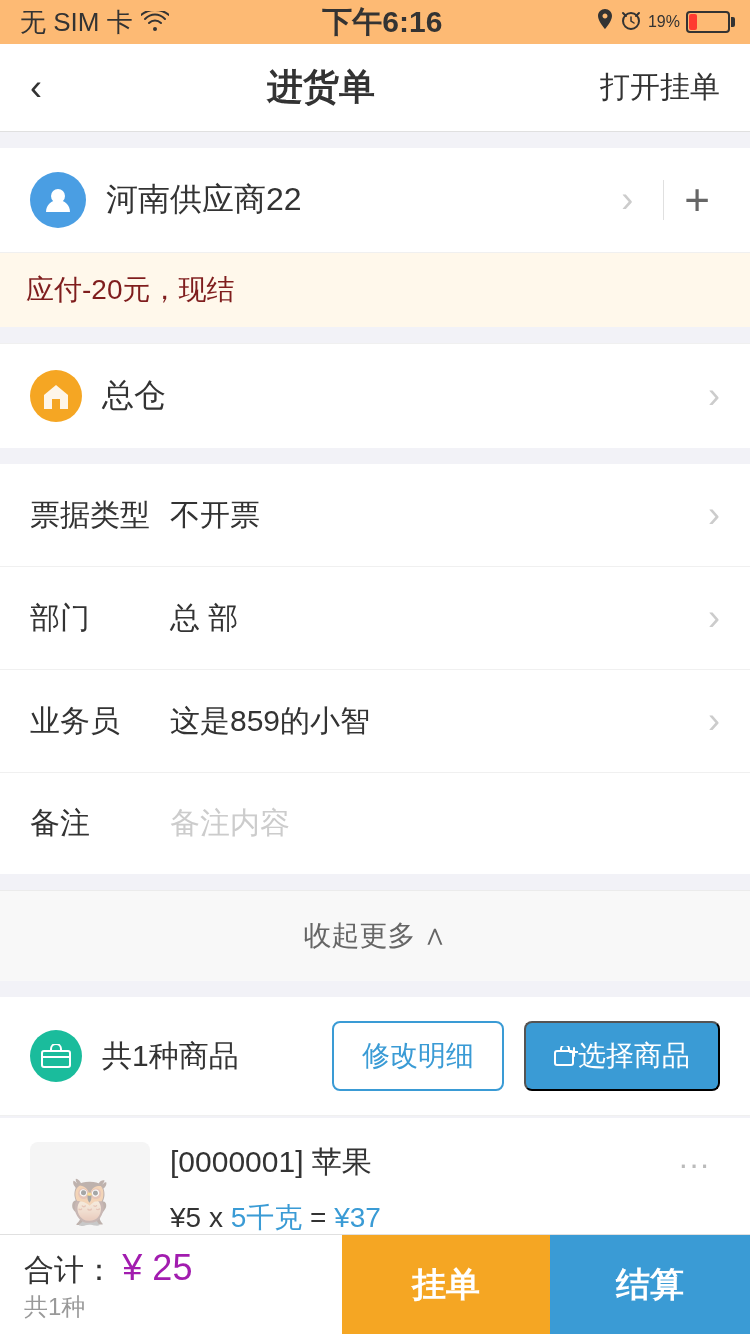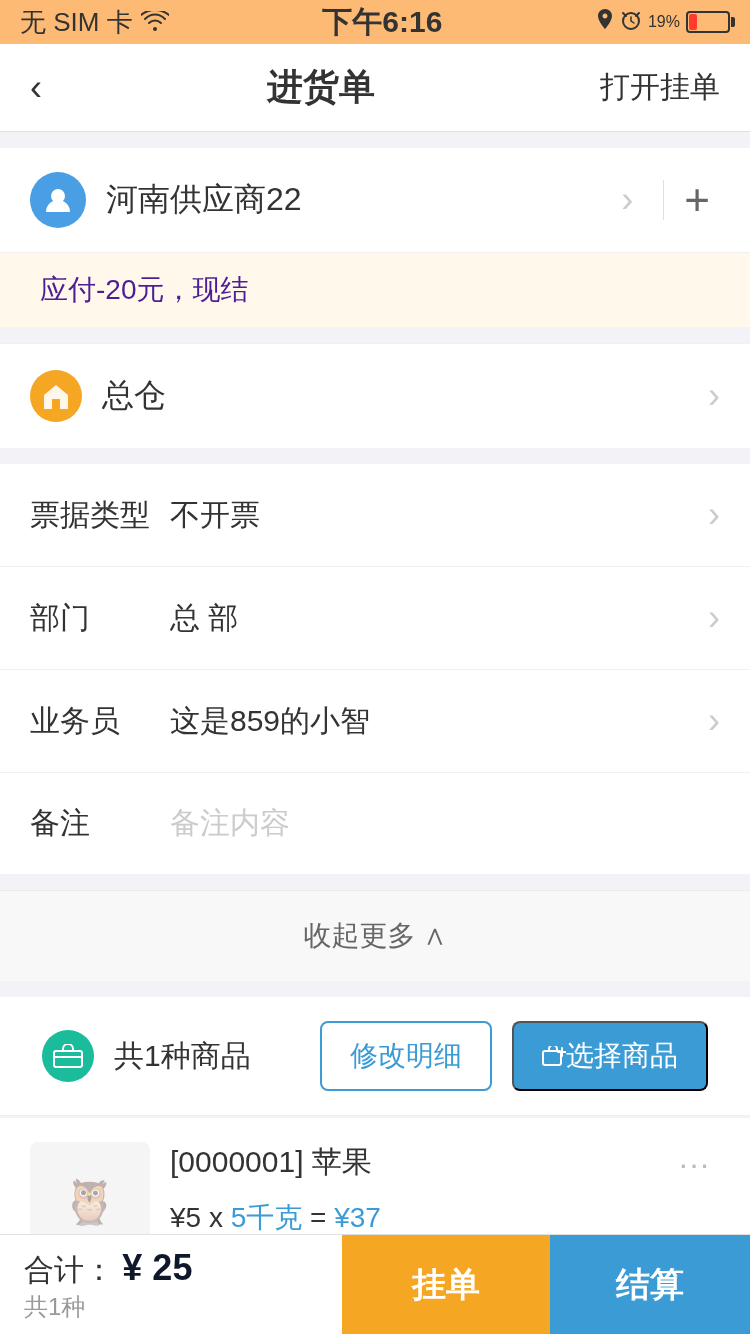--- a/index.html
+++ b/index.html
@@ -94,23 +94,23 @@
       padding: 0 10px;
       cursor: pointer;
     }
     .divider-v {
       width: 1px; height: 40px; background: #e0e0e0; margin: 0 10px;
     }
 
     
     .notice-bar {
       background: #fff8eb;
-      padding: 18px 40px;
-      font-size: 28px;
-      color: #4c1d95;
+      padding: 18px 26px;
+      font-size: 28px;
+      color: #7f1d1d;
     }
 
     
     .warehouse-row {
       display: flex;
       align-items: center;
       padding: 26px 30px;
       background: #fff;
       border-top: 1px solid #f0f0f0;
     }
@@ -164,21 +164,21 @@
       font-size: 28px;
       color: #666;
       border-top: 1px solid #ebebeb;
     }
 
     
     .products-header {
       background: #fff;
       display: flex;
       align-items: center;
-      padding: 24px 42px;
+      padding: 24px 30px;
       gap: 20px;
       border-bottom: 1px solid #f0f0f0;
       margin-top: 16px;
     }
     .products-icon {
       width: 52px; height: 52px; border-radius: 50%;
       background: #1abc9c;
       display: flex; align-items: center; justify-content: center;
       color: #fff; font-size: 26px; flex-shrink: 0;
     }
@@ -267,22 +267,22 @@
       flex-direction: column;
       justify-content: center;
       padding: 0 24px;
     }
     .total-row {
       font-size: 30px;
       color: #333;
     }
     .total-amount {
       font-size: 36px;
-      font-weight: 700;
-      color: #0f172a;
+      font-weight: 400;
+      color: #a21caf;
     }
     .total-sub {
       font-size: 24px;
       color: #999;
     }
     .btn-hang {
       width: 208px;
       background: #f5a623;
       color: #fff;
       font-size: 34px;

